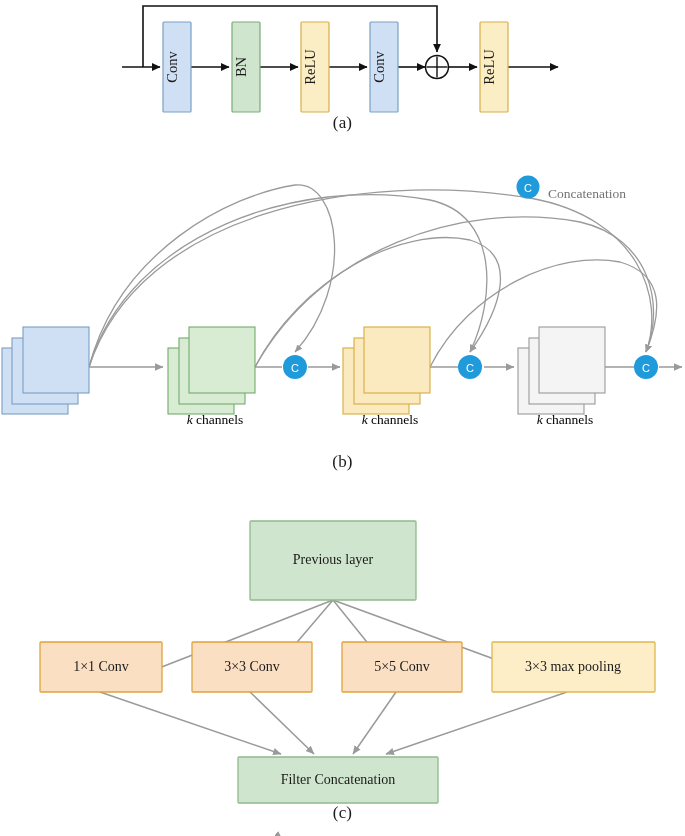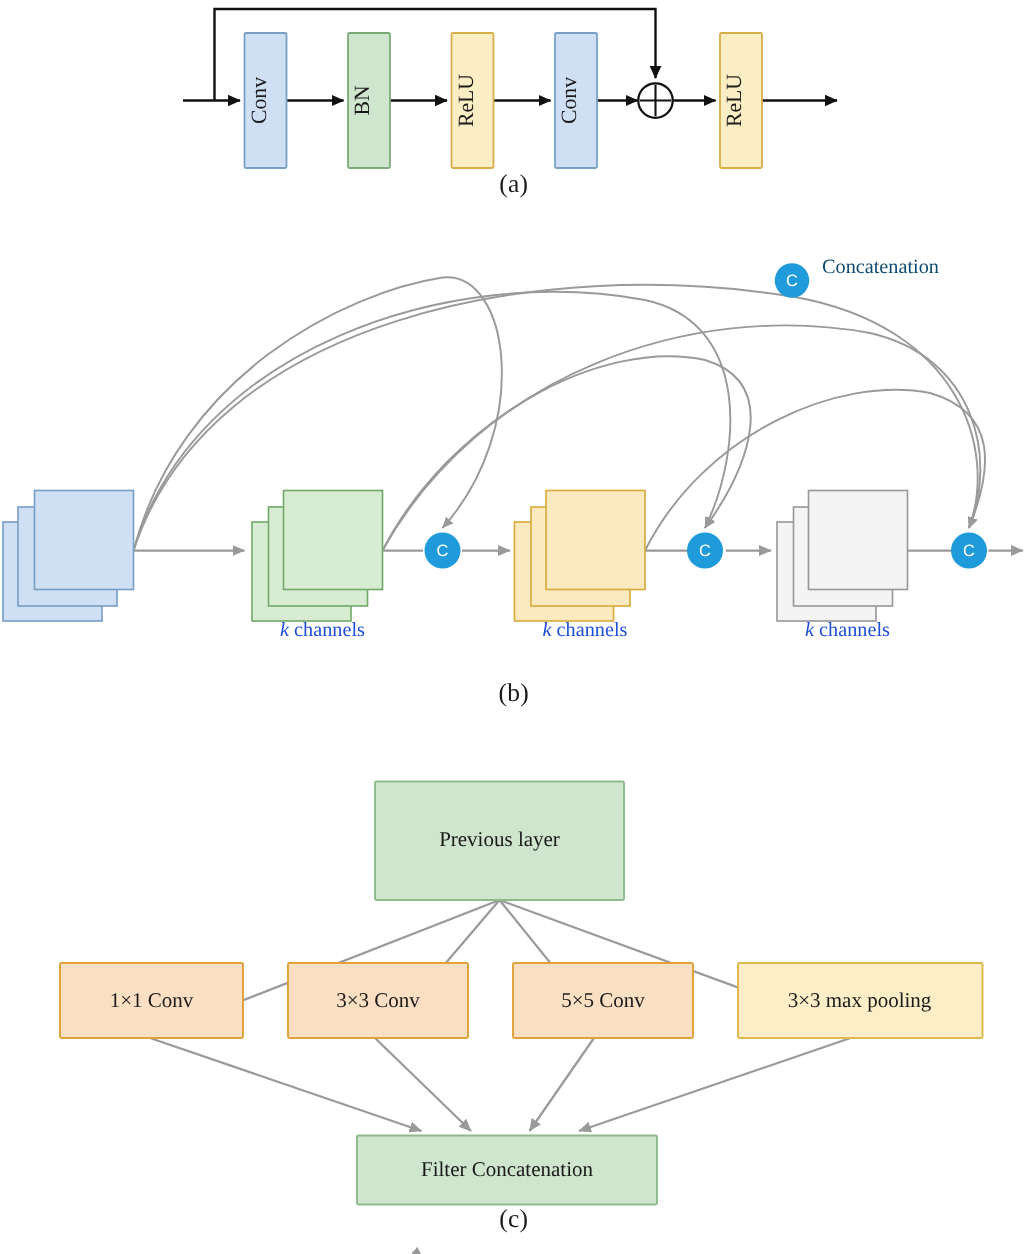--- a/index.html
+++ b/index.html
@@ -39,32 +39,32 @@
     color: #1a1a1a;
     letter-spacing: 0.2px;
   }
   #label-a { top: 113px; left: 0; }
   #label-b { top: 452px; left: 0; }
   #label-c { top: 803px; left: 0; }
 
   .legend-text {
     position: absolute;
     left: 548px;
-    top: 170px;
+    top: 186px;
     font-size: 13.5px;
     font-family: "Liberation Serif", "DejaVu Serif", serif;
-    color: #0c4a6e;
+    color: #737373;
     white-space: nowrap;
   }
 
   .k-label {
     position: absolute;
     font-size: 13.5px;
     font-family: "Liberation Serif", "DejaVu Serif", serif;
-    color: #1d4ed8;
+    color: #000000;
     white-space: nowrap;
     text-align: center;
   }
   .k-label .ital { font-style: italic; }
 
   .box-text {
     font-family: "Liberation Serif", "DejaVu Serif", serif;
     fill: #1a1a1a;
     font-size: 14px;
     text-anchor: middle;

